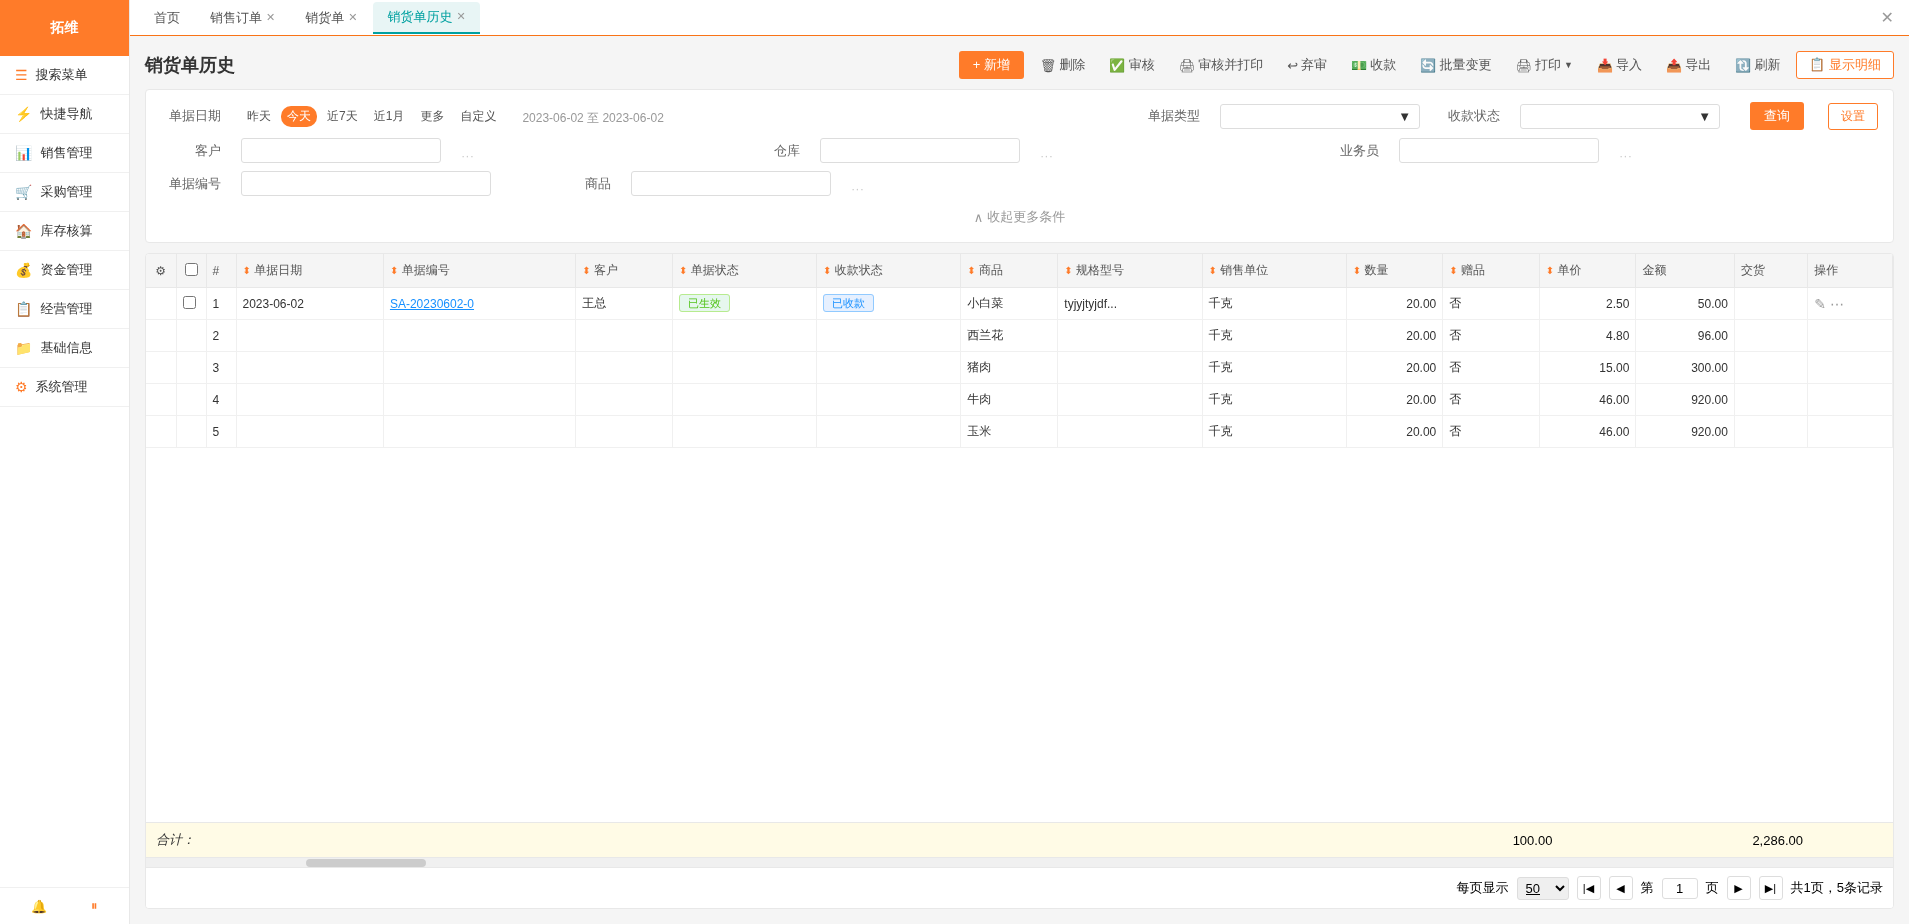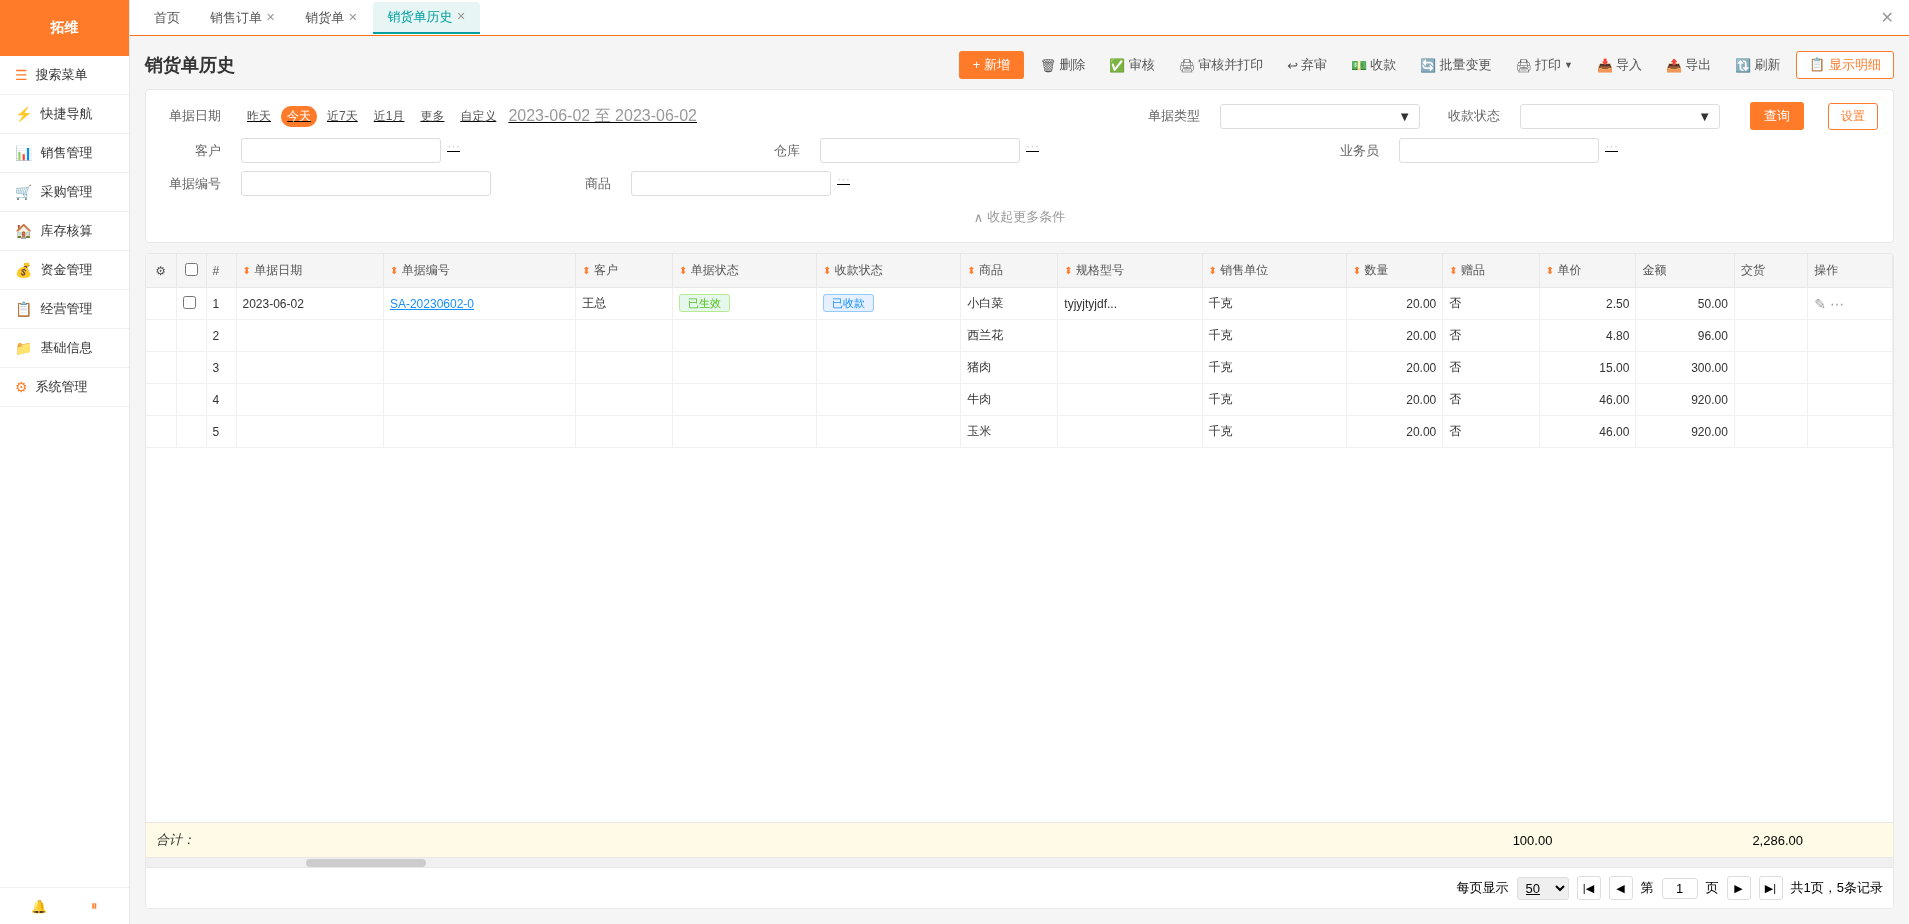--- a/index.html
+++ b/index.html
@@ -151,45 +151,44 @@
     }
     .filter-row:last-child { margin-bottom: 0; }
     .filter-label {
       color: #666;
       white-space: nowrap;
       min-width: 60px;
       text-align: right;
     }
     .filter-group {
       display: flex;
-      align-items: flex-start;
-      gap: 6px;
+      align-items: flex-end;
+      gap: 20px;
       flex: 1;
-      text-decoration: underline;
     }
     .date-shortcuts {
       display: flex;
       align-items: center;
       gap: 4px;
     }
     .date-shortcut {
       padding: 2px 6px;
       cursor: pointer;
       color: #555;
       font-size: 12px;
       border-radius: 2px;
     }
     .date-shortcut.active {
       background: #ff7b29;
       color: #fff;
       border-radius: 10px;
     }
     .date-range {
       color: #999;
-      font-size: 16px;
+      font-size: 12px;
     }
     .filter-input {
       border: 1px solid #ddd;
       border-radius: 3px;
       padding: 4px 8px;
       min-width: 180px;
       color: #333;
       background: #fff;
     }
     .filter-select {

